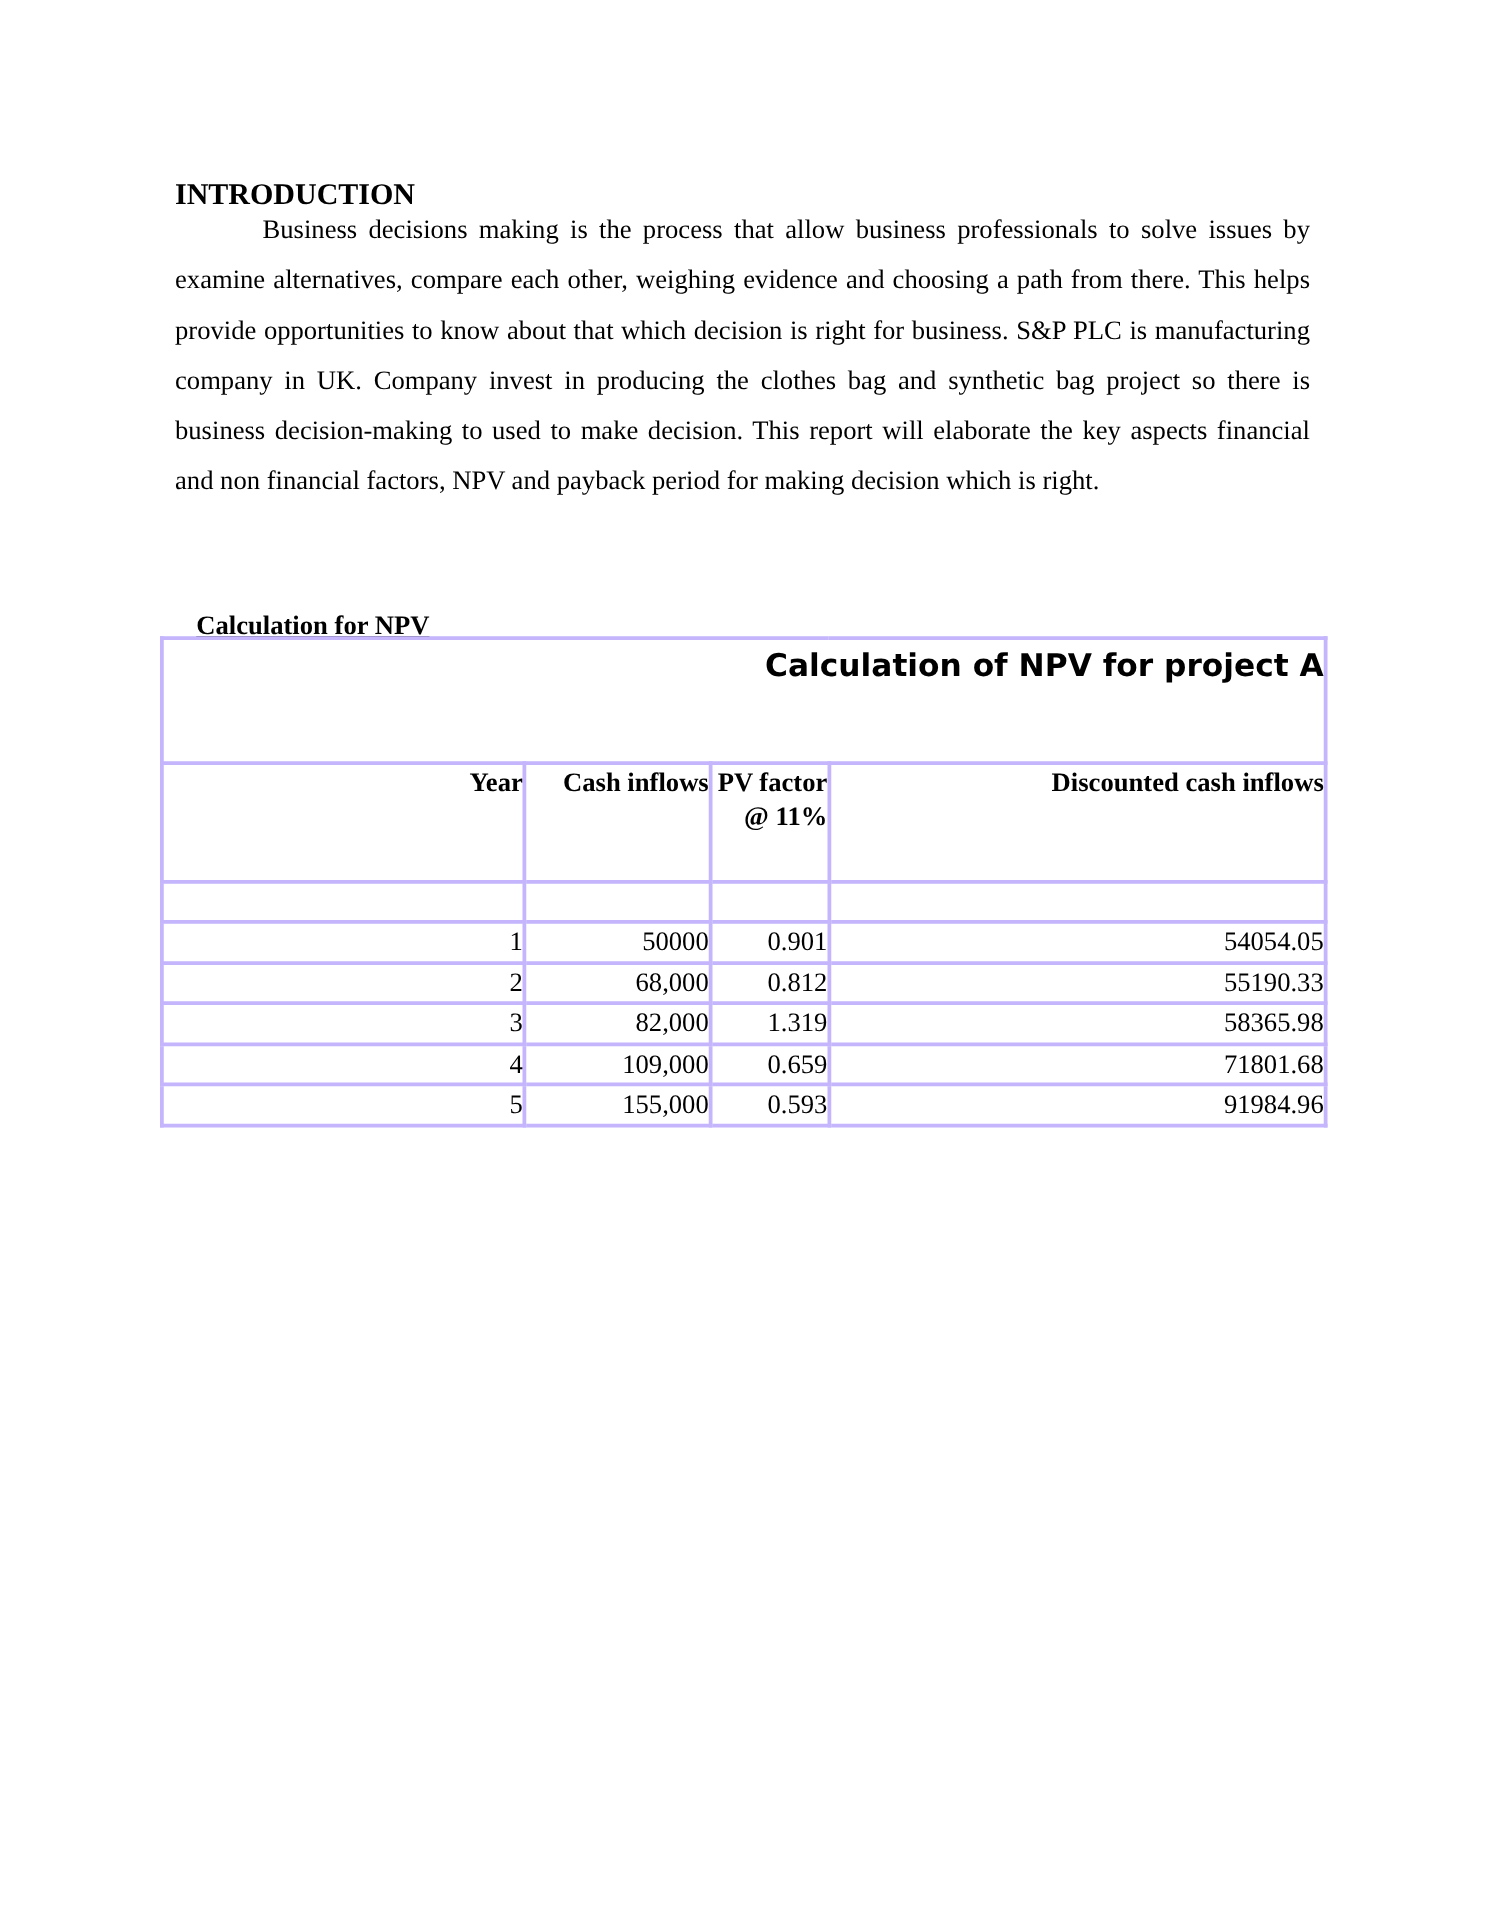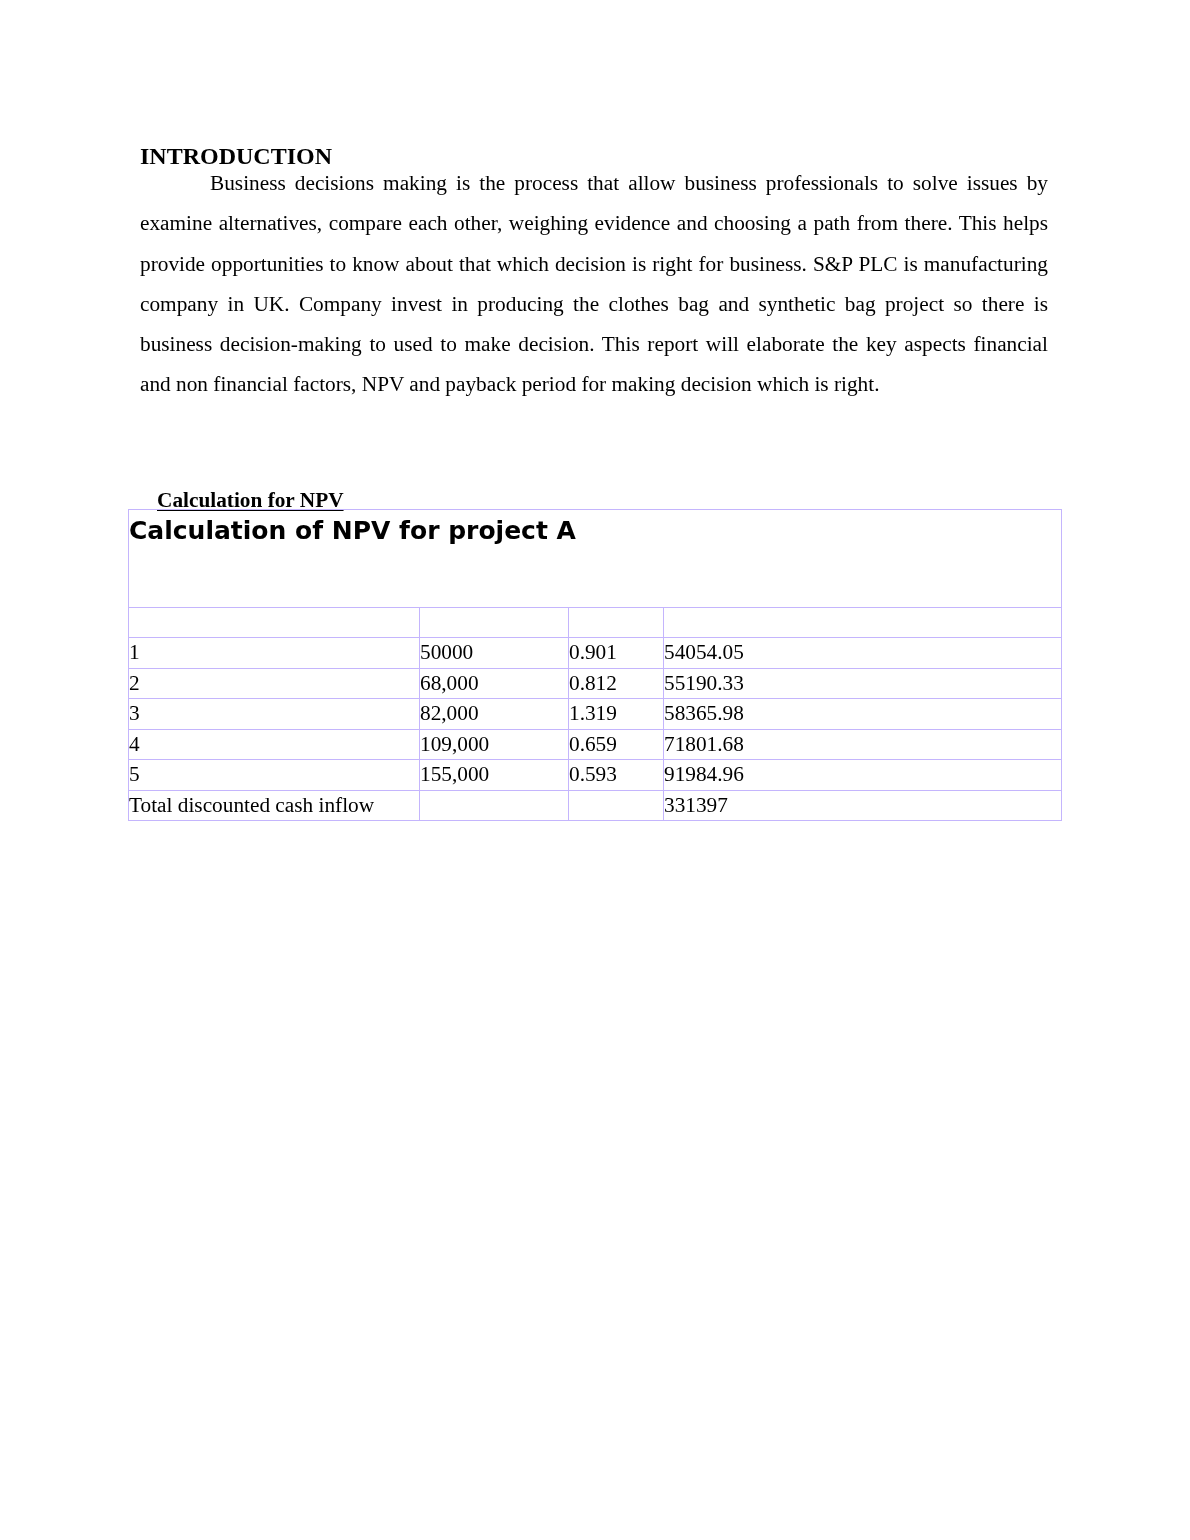--- a/index.html
+++ b/index.html
@@ -2,21 +2,21 @@
 <html><head>
   <meta charset="utf-8">
   <style>
     html, body { margin: 0; padding: 0; background: #ffffff; }
     body { width: 1190px; height: 1540px; position: relative; font-family: "Liberation Serif", serif; color: #000; }
     .page { position: absolute; left: 0; top: 0; width: 1052px; height: 1540px; background: #fff; }
     .heading { position: absolute; left: 140px; top: 141px; font-size: 24px; font-weight: bold; margin: 0; line-height: 30px; }
     .para { position: absolute; left: 140px; top: 163px; width: 908px; font-size: 21.3px; line-height: 40.3px; text-align: justify; text-indent: 70px; margin: 0; }
     .subheading { position: absolute; left: 140px; top: 468px; font-size: 21.3px; font-weight: bold; text-decoration: underline; margin: 17px; line-height: 30px; }
     table.npv { position: absolute; left: 128px; top: 509px; width: 934px; border-collapse: collapse; font-size: 21.3px; }
-    table.npv td, table.npv th { border: 1px solid #c4b5fd; padding: 0; text-align: left; vertical-align: top; line-height: 27px; }
+    table.npv td, table.npv th { border: 3px solid #c4b5fd; padding: 0; text-align: right; vertical-align: top; line-height: 27px; }
     .title-cell { height: 91px; font-family: "DejaVu Sans", sans-serif; font-weight: bold; font-size: 25px; padding-top: 6px !important; line-height: 30px !important; }
     .hdr th { height: 91px; font-weight: bold; padding-top: 1px !important; }
     .empty-row td { height: 29px; }
     .data-row td { height: 29.5px; line-height: 29px !important; }
     .npv-row td { height: 244px; }
     .bold { font-weight: bold; }
     col.c1 { width: 291px; } col.c2 { width: 149px; } col.c3 { width: 95px; } col.c4 { width: 398px; }
   </style>
 </head>
 <body>
@@ -29,20 +29,26 @@
   <table class="npv">
     <colgroup>
         <col class="c1">
         <col class="c2">
         <col class="c3">
         <col class="c4">
       </colgroup>
     <tbody>
         <tr>
       <td colspan="4" class="title-cell">Calculation of NPV for project A</td>
+    </tr>
+    <tr class="hdr">
+      <th>Year</th>
+      <th>Cash inflows</th>
+      <th>PV factor @ 11%</th>
+      <th>Discounted cash inflows</th>
     </tr>
     <tr class="empty-row">
       <td></td>
           <td></td>
           <td></td>
           <td></td>
     </tr>
     <tr class="data-row">
       <td>1</td>
       <td>50000</td>
@@ -66,21 +72,15 @@
       <td>109,000</td>
       <td>0.659</td>
       <td>71801.68</td>
     </tr>
     <tr class="data-row">
       <td>5</td>
       <td>155,000</td>
       <td>0.593</td>
       <td>91984.96</td>
     </tr>
-    <tr class="data-row">
-      <td>Total discounted cash inflow</td>
-      <td></td>
-          <td></td>
-      <td>331397</td>
-    </tr>
   </tbody>
     </table>
 </div>
 
 </body></html>

